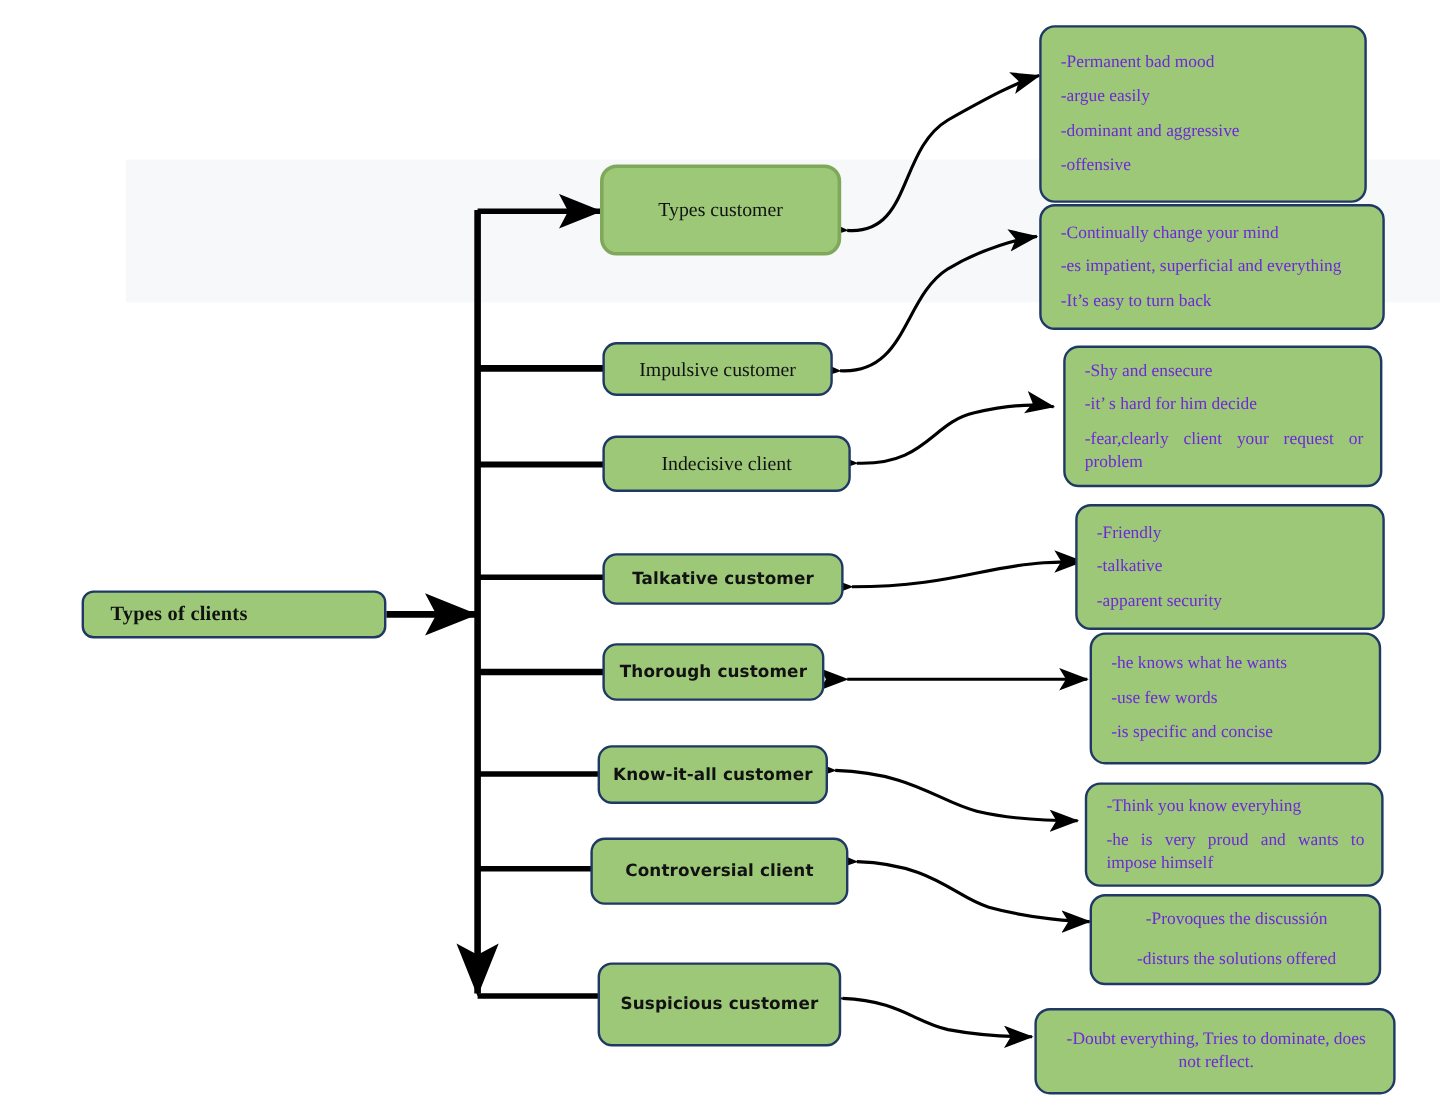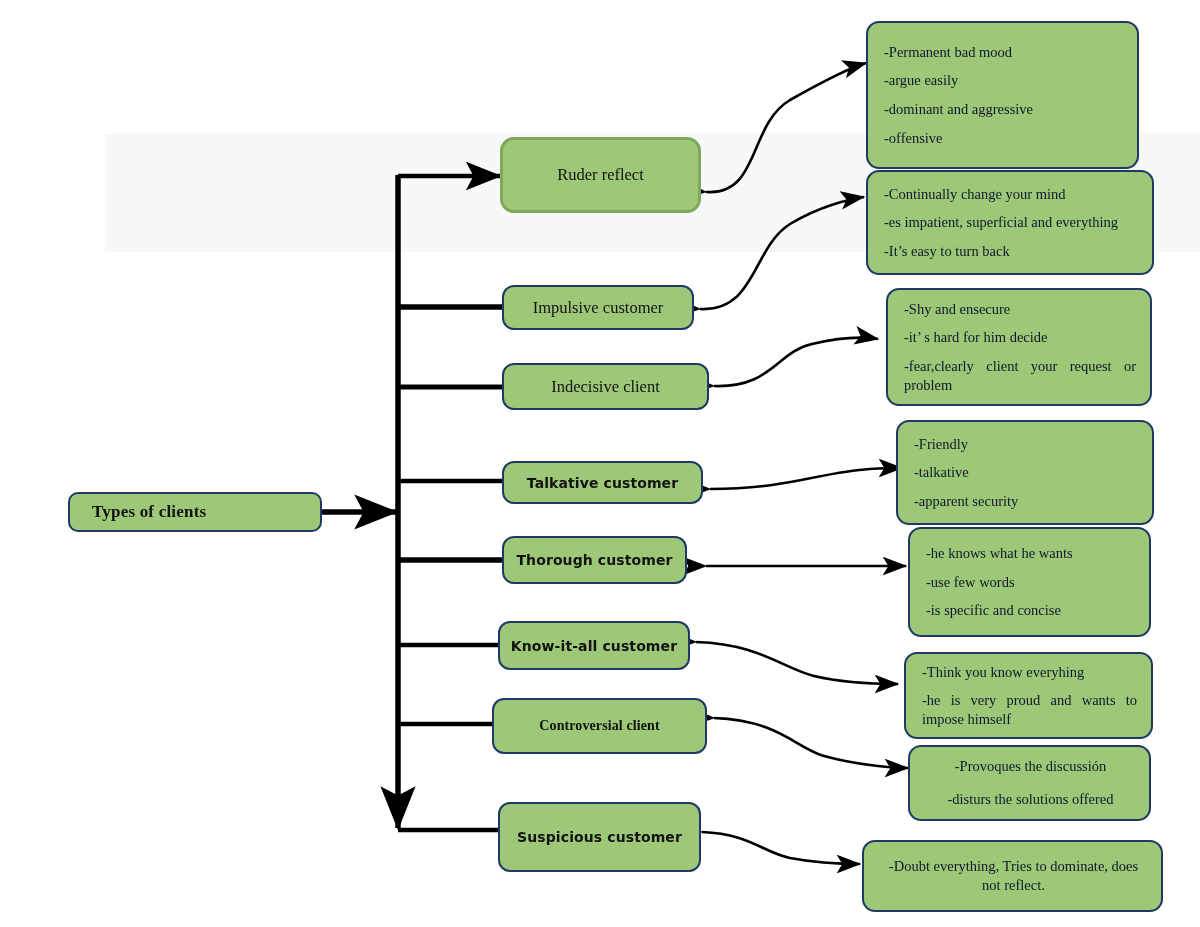--- a/index.html
+++ b/index.html
@@ -67,21 +67,21 @@
     background: #9dc878;
     border: 2.5px solid #1f3864;
     border-radius: 13px;
     padding: 9px 14px 9px 16px;
     z-index: 4;
     display: flex;
     flex-direction: column;
     justify-content: center;
     font-family: "Liberation Serif", "DejaVu Serif", serif;
     font-size: 14.5px;
-    color: #0f172a;
+    color: #6d28d9;
   }
   .detail.first-detail {
     border-color: #1f3864;
   }
   .detail .line {
     line-height: 1.28;
     margin: 5px 0;
   }
   .detail.justified .line.just {
     text-align: justify;
@@ -141,21 +141,21 @@
       <path d="M714,718 C778,720 796,748 824,756 C860,766 898,768 908,768" marker-start="url(#ah-thin)" marker-end="url(#ah-thin)"></path>
       <path d="M702,832 C750,834 762,852 790,858 C822,864 850,864 860,864" marker-start="url(#ah-thin)" marker-end="url(#ah-thin)"></path>
     </g>
   </svg>
 
   <div class="node root" style="left:68px; top:492px; width:254px; height:40px;font-weight:bold;">
     <span>Types   of clients</span>
   </div>
 
   <div class="node first-branch branch-serif" style="left:500px; top:137px; width:201px; height:76px;">
-    <span>Ruder reflect</span>
+    <span>Types customer</span>
   </div>
 
   <div class="node branch-serif" style="left:502px; top:285px; width:192px; height:45px;">
     <span>Impulsive customer</span>
   </div>
 
   <div class="node branch-serif" style="left:502px; top:363px; width:207px; height:47px;">
     <span>Indecisive client</span>
   </div>
 
@@ -164,21 +164,21 @@
   </div>
 
   <div class="node branch-sans" style="left:502px; top:536px; width:185px; height:48px;">
     <span>Thorough customer</span>
   </div>
 
   <div class="node branch-sans" style="left:498px; top:621px; width:192px; height:49px;">
     <span>Know-it-all customer</span>
   </div>
 
-  <div class="node branch-sans" style="left:492px; top:698px; width:215px; height:56px;font-family:Liberation Serif, serif;">
+  <div class="node branch-sans" style="left:492px; top:698px; width:215px; height:56px;">
     <span>Controversial client</span>
   </div>
 
   <div class="node branch-sans" style="left:498px; top:802px; width:203px; height:70px;">
     <span>Suspicious customer</span>
   </div>
 
   <div class="detail first-detail" style="left:866px; top:21px; width:273px; height:148px;">
     <div class="line">-Permanent bad mood</div>
     <div class="line">-argue easily</div>

